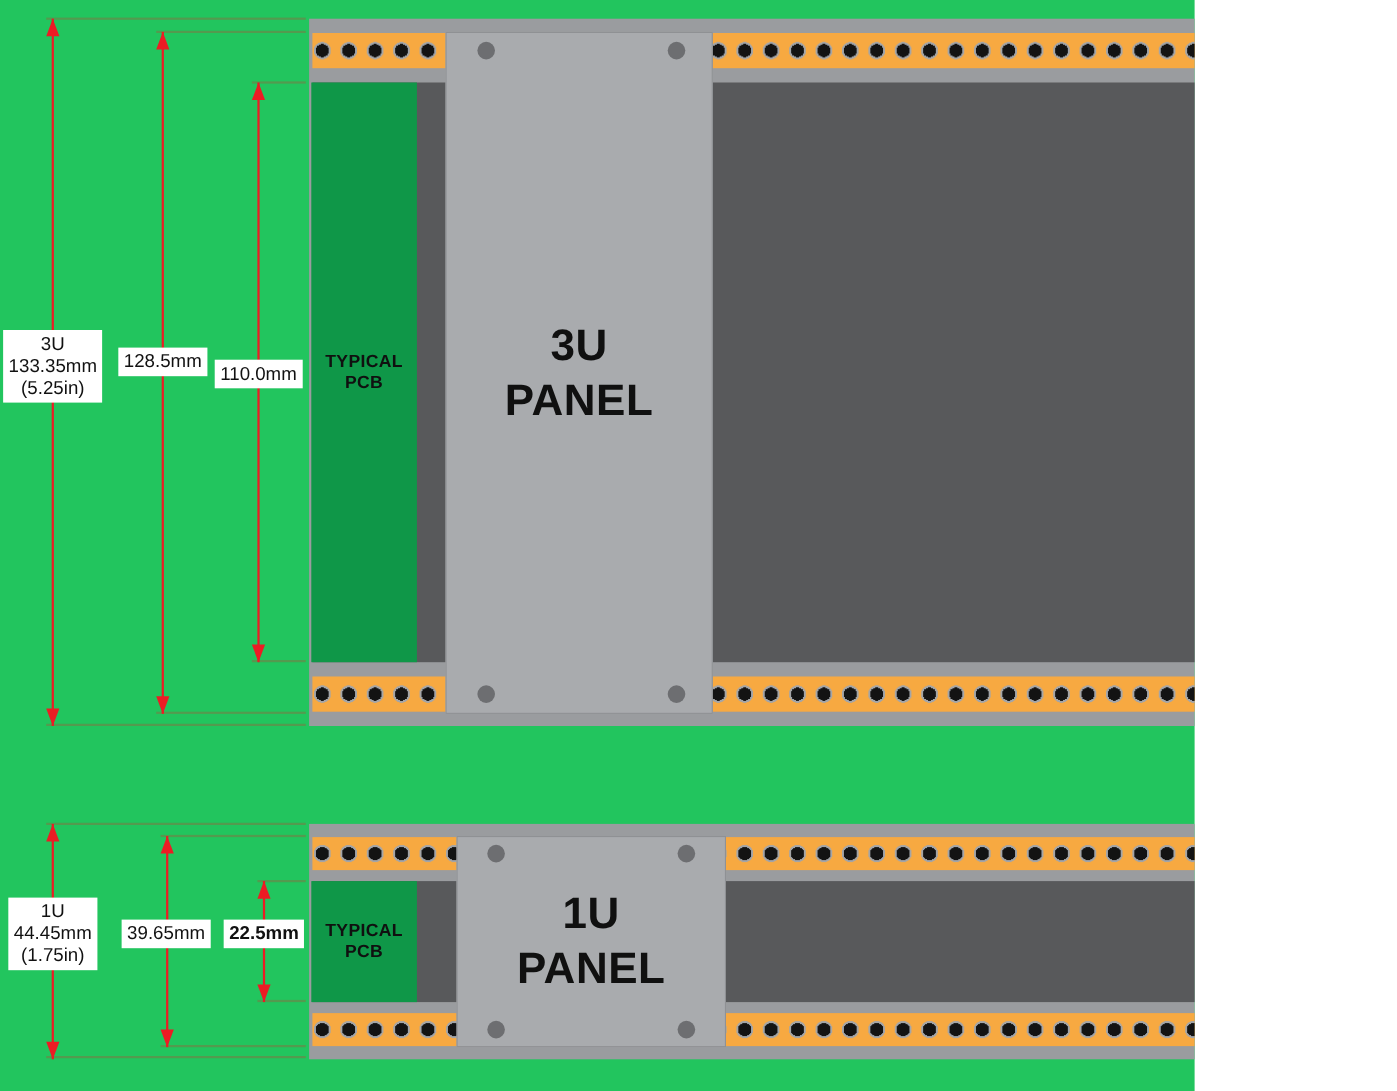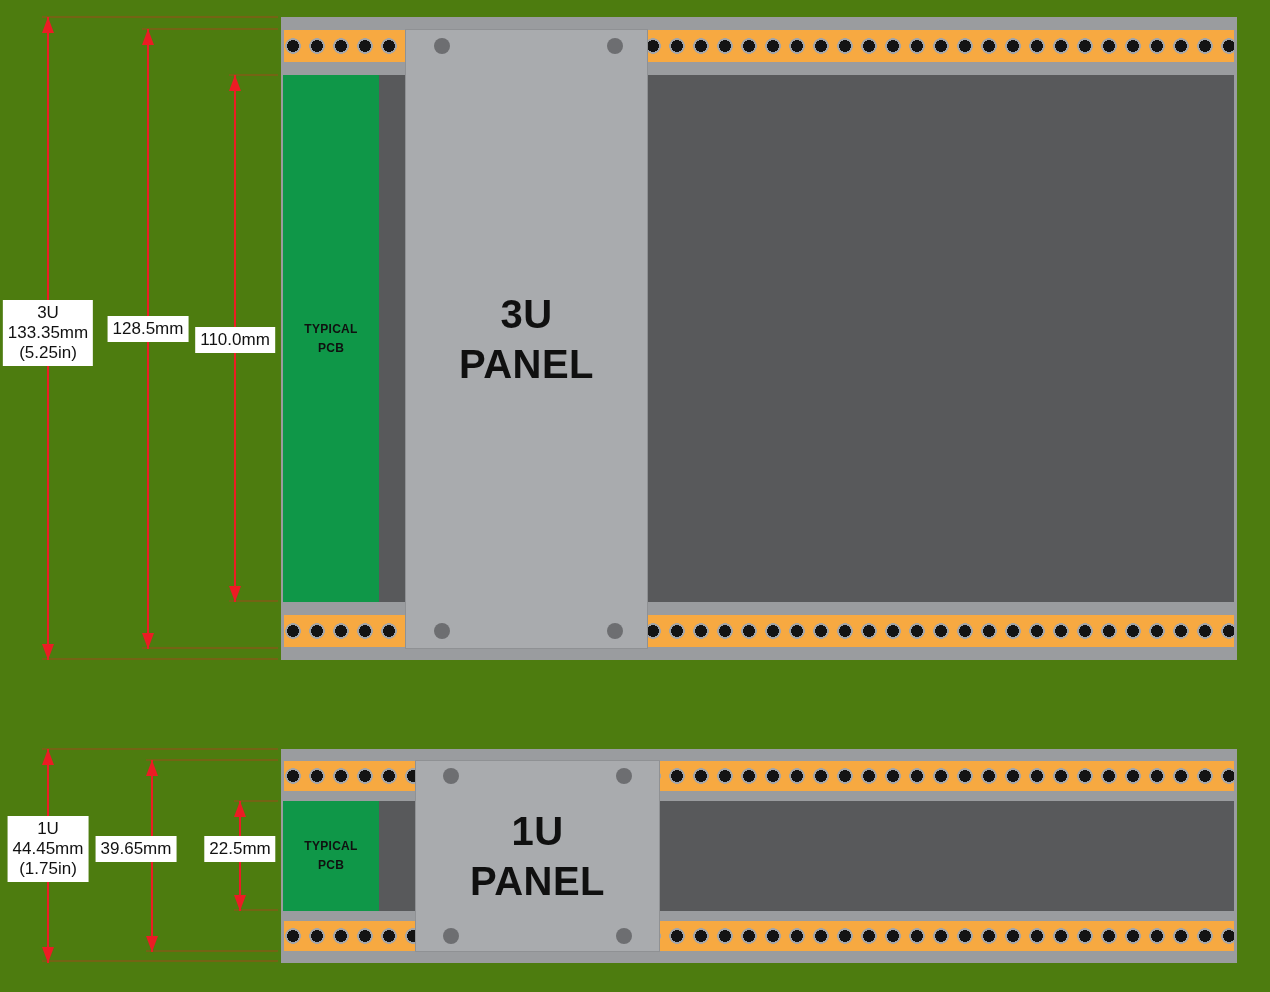--- a/index.html
+++ b/index.html
@@ -1,36 +1,36 @@
 <!DOCTYPE html>
 <html><head>
 <meta charset="utf-8">
 <style>
   html,body { margin:0; padding:0; background:#ffffff; }
   .canvas {
-    position:relative; width:1270px; height:992px; background:#4d7c0f;
+    position:relative; width:1086px; height:992px; background:#22c55e;
     font-family:"Liberation Sans", sans-serif; overflow:hidden;
   }
   
   .rack { position:absolute; background:#9A9C9F; }
   .rail {
     position:absolute; left:3px; right:3px; background-color:#F7A941;
     background-image: radial-gradient(circle, #131313 0 6px, #A3A5A8 6px 7.6px, rgba(0,0,0,0) 8px);
     background-size:24px 100%;
     background-position:-3px 0;
     background-repeat:repeat-x;
     z-index:1;
   }
   .interior { position:absolute; left:3px; right:3px; background:#58595B; z-index:1; }
   
   .pcb {
     position:absolute; background:#0F9748; z-index:2;
     display:flex; align-items:center; justify-content:center; text-align:center;
   }
-  .pcb-label { font-weight:bold; font-size:12px; line-height:19px; color:#101010; letter-spacing:0.3px; }
+  .pcb-label { font-weight:bold; font-size:16px; line-height:19px; color:#101010; letter-spacing:0.3px; }
   
   .panel {
     position:absolute; background:#A9ABAE; border:1px solid #8F9194; box-sizing:border-box;
     z-index:3; display:flex; align-items:center; justify-content:center; text-align:center;
   }
   .panel-label { font-weight:bold; font-size:40px; line-height:50px; color:#101010; letter-spacing:0.5px; }
   .screw { position:absolute; width:16px; height:16px; border-radius:50%; background:#6D6E71; }
   
   .ext { position:absolute; height:2px; background:rgba(236,28,36,0.25); z-index:0; }
   .arrow { position:absolute; width:12px; z-index:2; }
@@ -125,22 +125,22 @@
     <div class="stem"></div>
     <div class="head up"></div>
     <div class="head down"></div>
   </div>
 
   <div class="dim-label" style="left:48px; top:816px;">
     <div>1U</div>
     <div>44.45mm</div>
     <div>(1.75in)</div>
   </div>
-  <div class="dim-label" style="left:136px; top:836px;">39.65mm</div>
-  <div class="dim-label" style="left:240px; top:836px;">22.5mm</div>
+  <div class="dim-label" style="left:151px; top:836px;">39.65mm</div>
+  <div class="dim-label" style="left:240px; top:836px;font-weight:bold;">22.5mm</div>
 
   <div class="rack" style="left:281px; top:749px; width:956px; height:214px;">
     <div class="rail" style="top:12px; height:30px;"></div>
     <div class="interior" style="top:52px; height:110px;"></div>
     <div class="rail" style="top:172px; height:30px;"></div>
 
     <div class="pcb" style="left:2px; top:52px; width:96px; height:110px;">
       <div class="pcb-label">
         <div>TYPICAL</div>
         <div>PCB</div>

